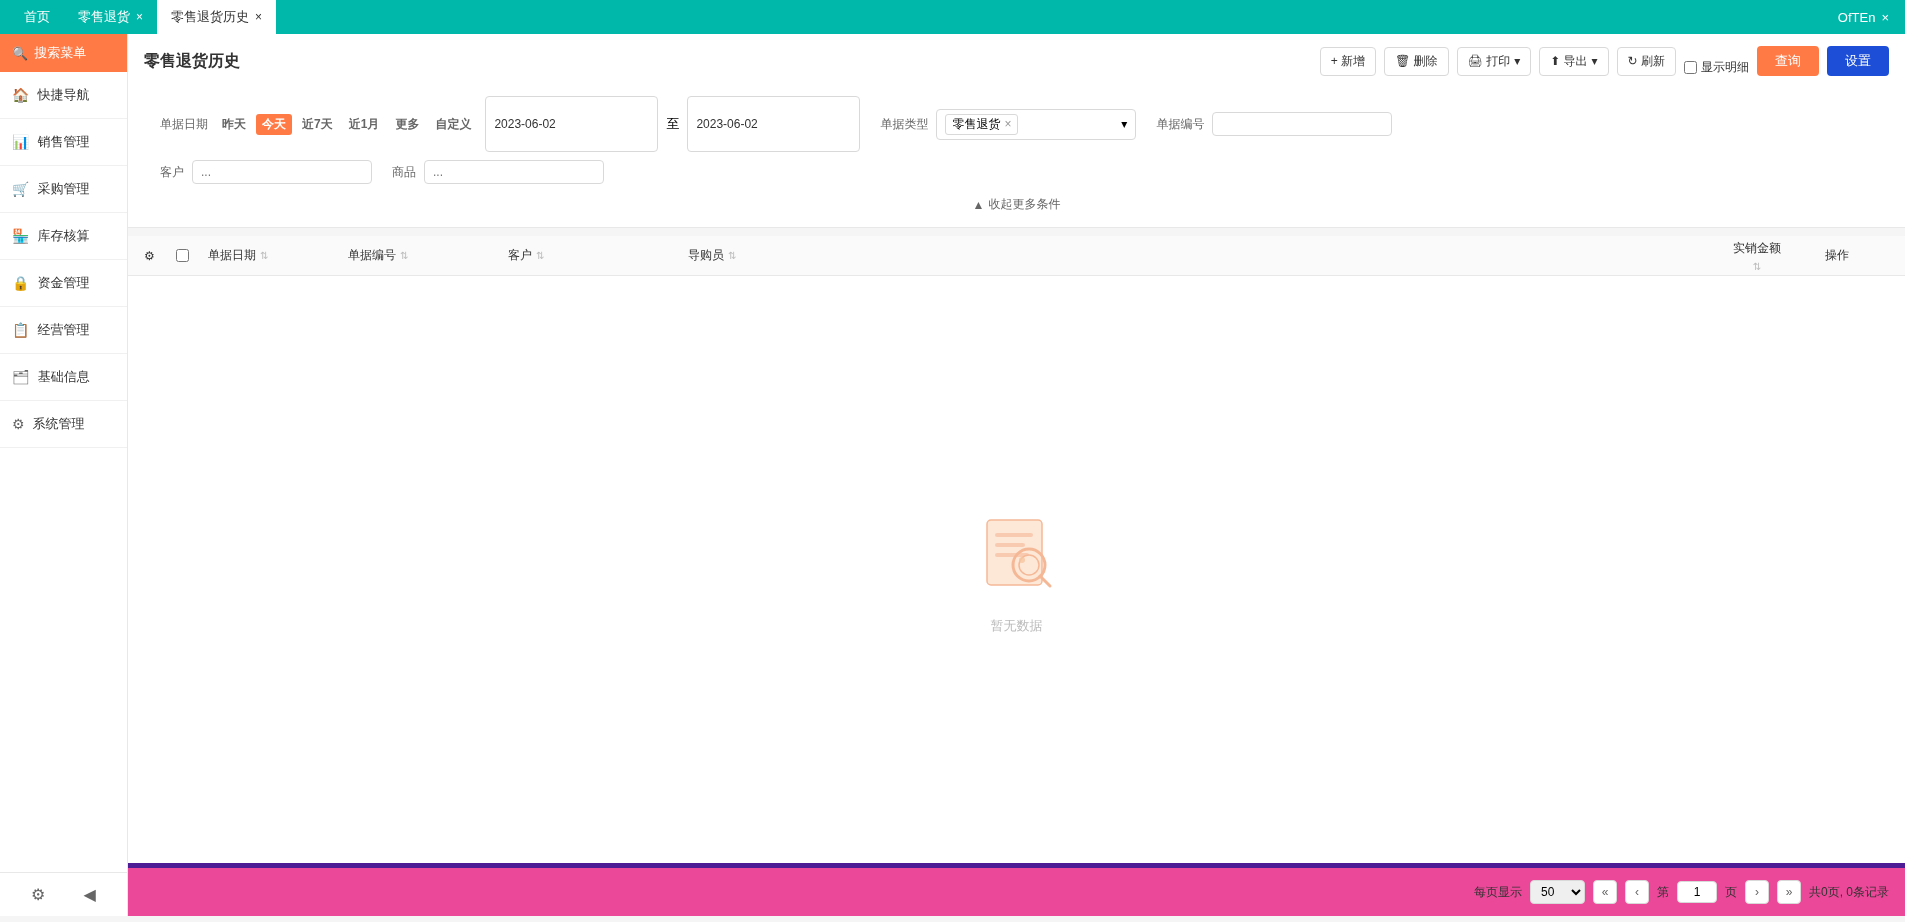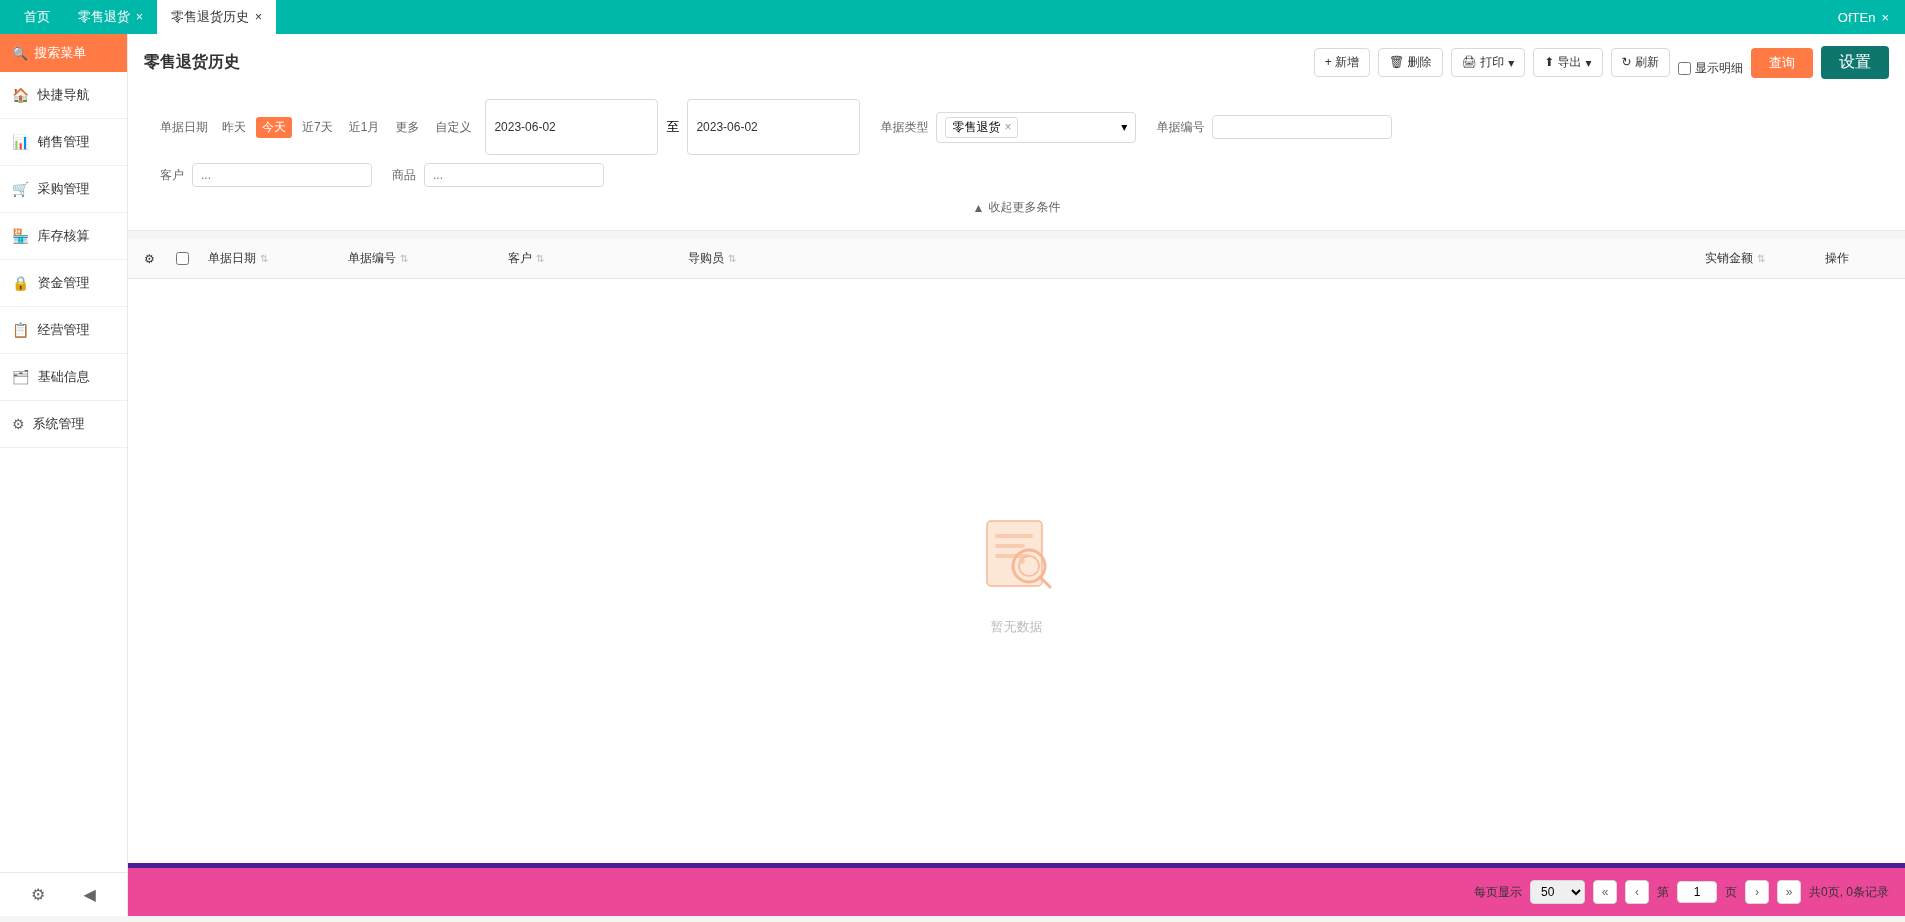--- a/index.html
+++ b/index.html
@@ -140,27 +140,27 @@
     .btn-query {
       background: #ff7a45;
       color: white;
       border: none;
       padding: 6px 18px;
       border-radius: 4px;
       cursor: pointer;
       font-size: 13px;
     }
     .btn-settings {
-      background: #0f766e;
+      background: #1d4ed8;
       color: white;
       border: none;
       padding: 6px 18px;
       border-radius: 4px;
       cursor: pointer;
-      font-size: 16px;
+      font-size: 13px;
     }
     .show-detail-checkbox {
       display: flex;
       align-items: center;
       gap: 4px;
       font-size: 12px;
       color: #333;
       cursor: pointer;
       margin-top: 12px;
     }
@@ -184,20 +184,21 @@
     .filter-label {
       color: #666;
       font-size: 12px;
       white-space: nowrap;
     }
     .date-shortcuts {
       display: flex;
       align-items: center;
       gap: 4px;
       font-size: 12px;
+      font-weight: bold;
     }
     .date-btn {
       padding: 2px 6px;
       cursor: pointer;
       color: #666;
       border-radius: 3px;
     }
     .date-btn.active {
       background: #ff7a45;
       color: white;
@@ -281,21 +282,21 @@
       color: #333;
       font-weight: 500;
       padding: 0 8px;
     }
     .th-settings { width: 32px; }
     .th-check { width: 32px; }
     .th-date { width: 140px; }
     .th-num { width: 160px; }
     .th-customer { width: 180px; }
     .th-guide { flex: 1; }
-    .th-amount { width: 120px; text-align: right; }
+    .th-amount { width: 120px; text-align: right; flex-direction: column; }
     .th-action { width: 80px; text-align: center; }
     .sort-icon { color: #bbb; font-size: 10px; cursor: pointer; }
 
     
     .empty-state {
       flex: 1;
       display: flex;
       flex-direction: column;
       align-items: center;
       justify-content: center;

